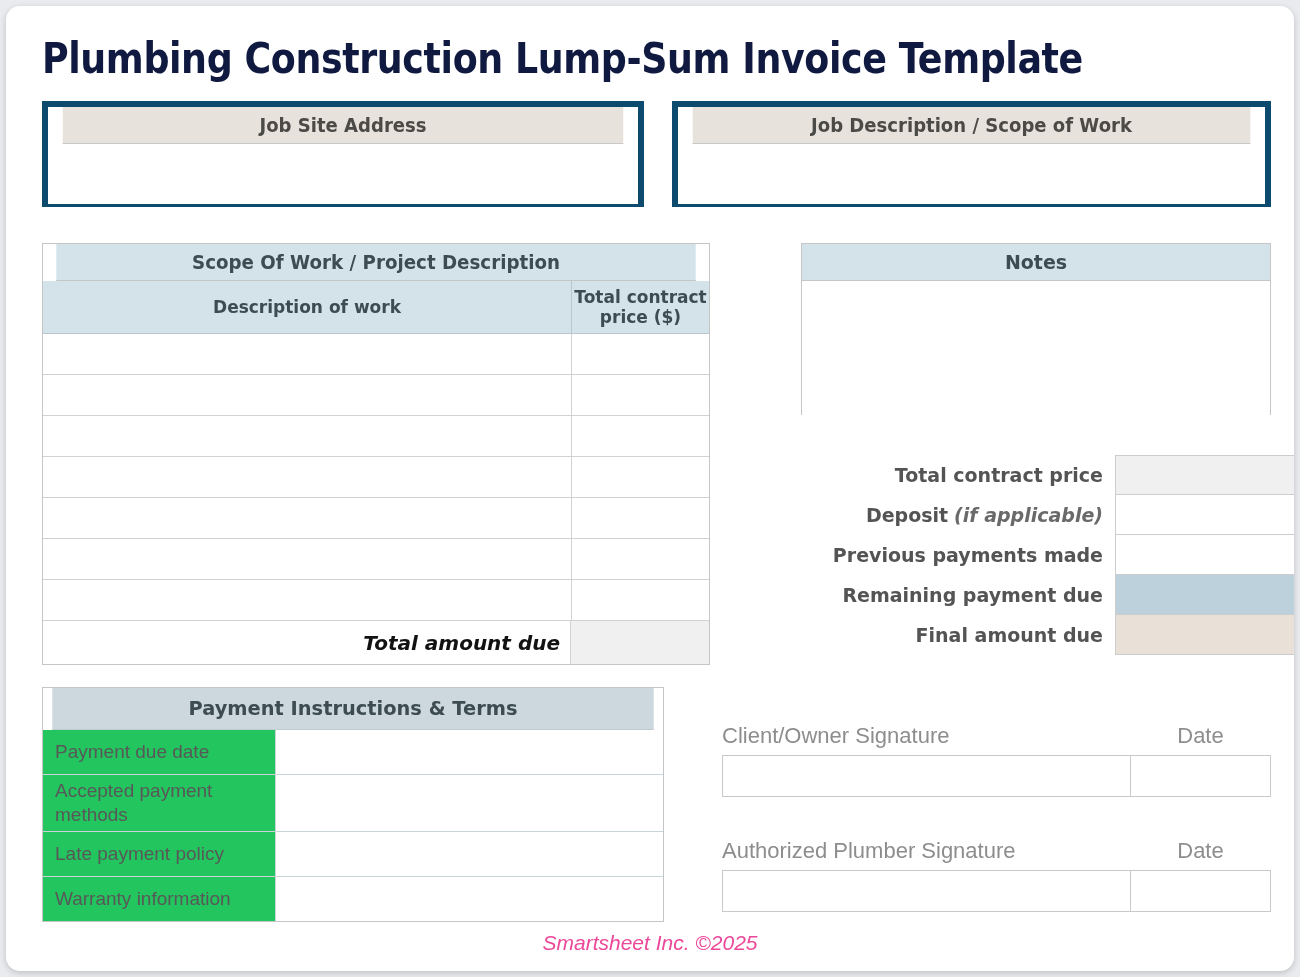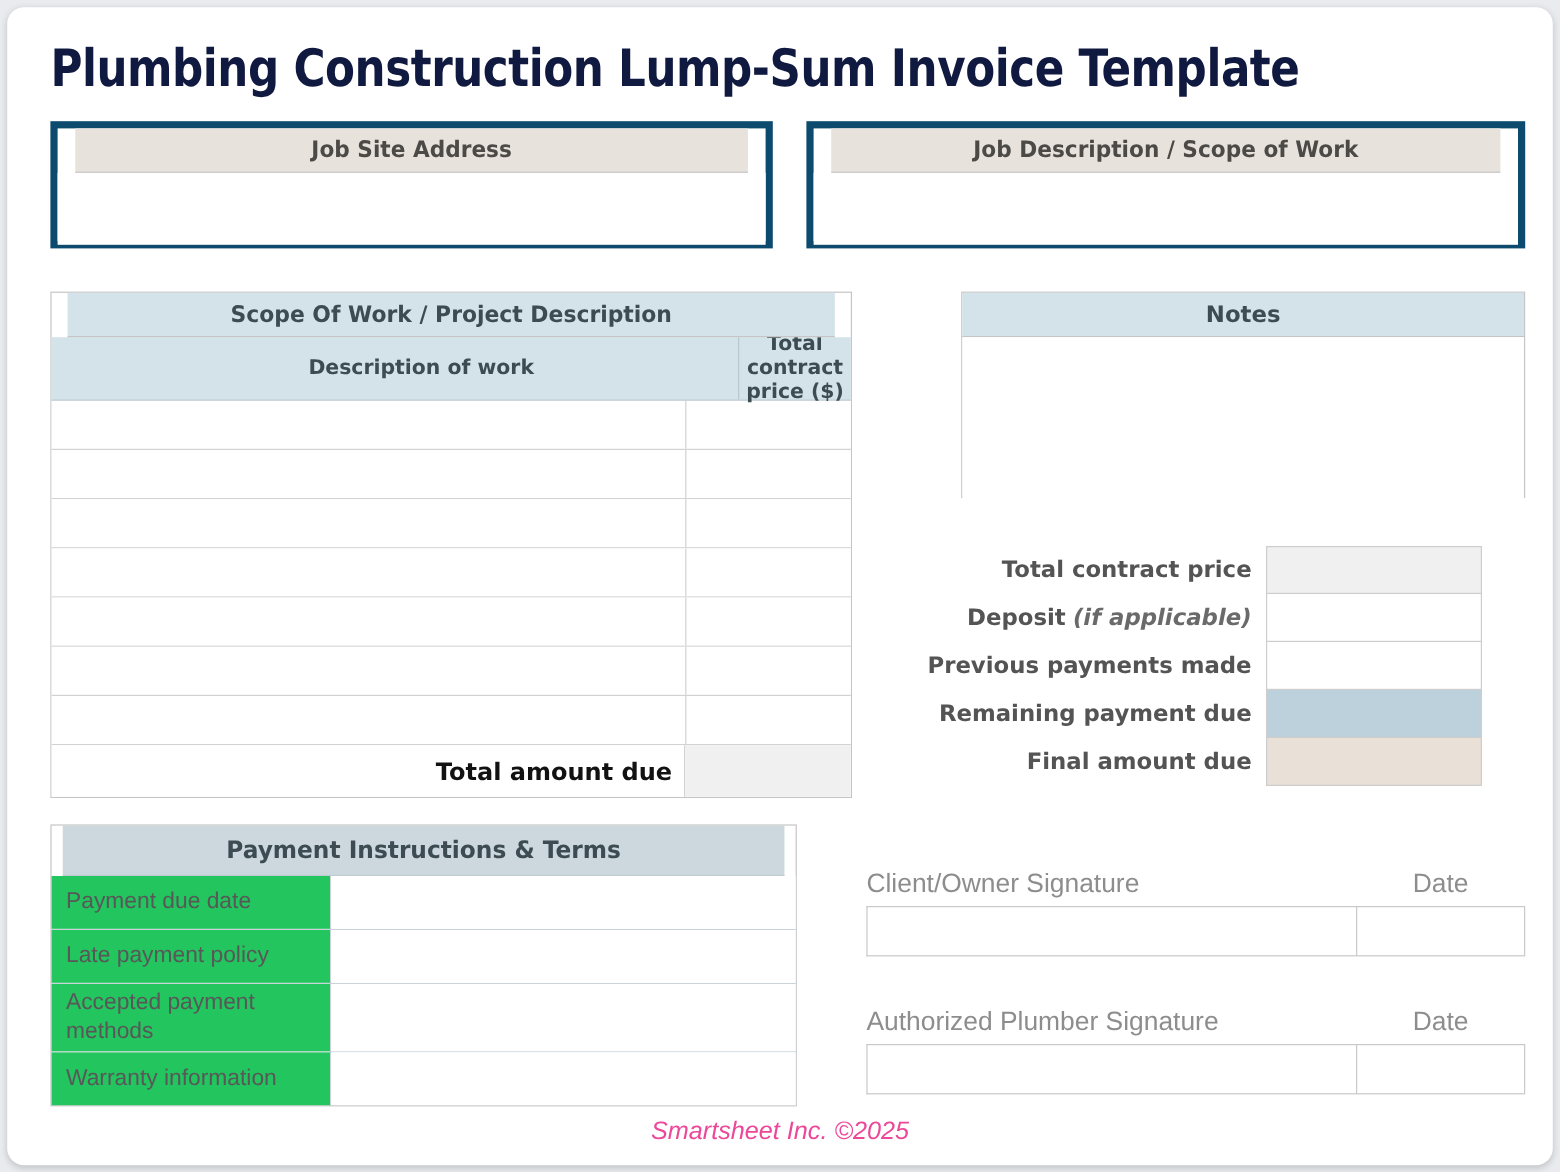--- a/index.html
+++ b/index.html
@@ -97,21 +97,20 @@
   #scope .colhdr .c1 {
     width: 528px;
     border-right: 1px solid #b9c8ce;
     display: flex;
     align-items: center;
     justify-content: center;
     font-size: 17px;
     font-weight: bold;
     color: #3d4c52;
     font-family: "DejaVu Sans", sans-serif;
-    margin-left: 44px;
   }
   #scope .colhdr .c2 {
     flex: 1;
     display: flex;
     align-items: center;
     justify-content: center;
     text-align: center;
     font-size: 17px;
     font-weight: bold;
     color: #3d4c52;
@@ -136,20 +135,21 @@
     border-right: 1px solid #d2d2d2;
     display: flex;
     align-items: center;
     justify-content: flex-end;
     padding-right: 10px;
     box-sizing: border-box;
     font-size: 20px;
     font-weight: bold;
     color: #121212;
     font-family: "DejaVu Sans", sans-serif;
+    font-style: italic;
   }
   #scope .totalrow .c2 { flex: 1; background: #f0f0f0; }
 
   
   #notes {
     position: absolute;
     left: 795px;
     top: 237px;
     width: 470px;
     height: 172px;
@@ -165,21 +165,21 @@
     font-size: 19px;
     font-weight: bold;
     color: #3d4c52;
     font-family: "DejaVu Sans", sans-serif;
   }
   #notes .body { height: 134px; background: #ffffff; }
 
   
   #totals {
     position: absolute;
-    left: 784px;
+    left: 844px;
     top: 449px;
     width: 445px;
   }
   #totals .trow {
     display: flex;
     align-items: stretch;
     height: 40px;
   }
   #totals .lbl {
     width: 265px;
@@ -400,26 +400,26 @@
       <div class="val" style="background:#e9e0d8"></div>
     </div>
   </div>
 
   <div id="payment">
     <div class="hdr">Payment Instructions &amp; Terms</div>
     <div class="prow">
       <div class="pl">Payment due date</div>
       <div class="pv"></div>
     </div>
+    <div class="prow" style="min-height:52px">
+      <div class="pl">Accepted payment methods</div>
+      <div class="pv"></div>
+    </div>
     <div class="prow">
       <div class="pl">Late payment policy</div>
-      <div class="pv"></div>
-    </div>
-    <div class="prow" style="min-height:52px">
-      <div class="pl">Accepted payment methods</div>
       <div class="pv"></div>
     </div>
     <div class="prow">
       <div class="pl">Warranty information</div>
       <div class="pv"></div>
     </div>
   </div>
 
   <div class="sig-group" id="sig-client">
     <div class="sig-labels">

